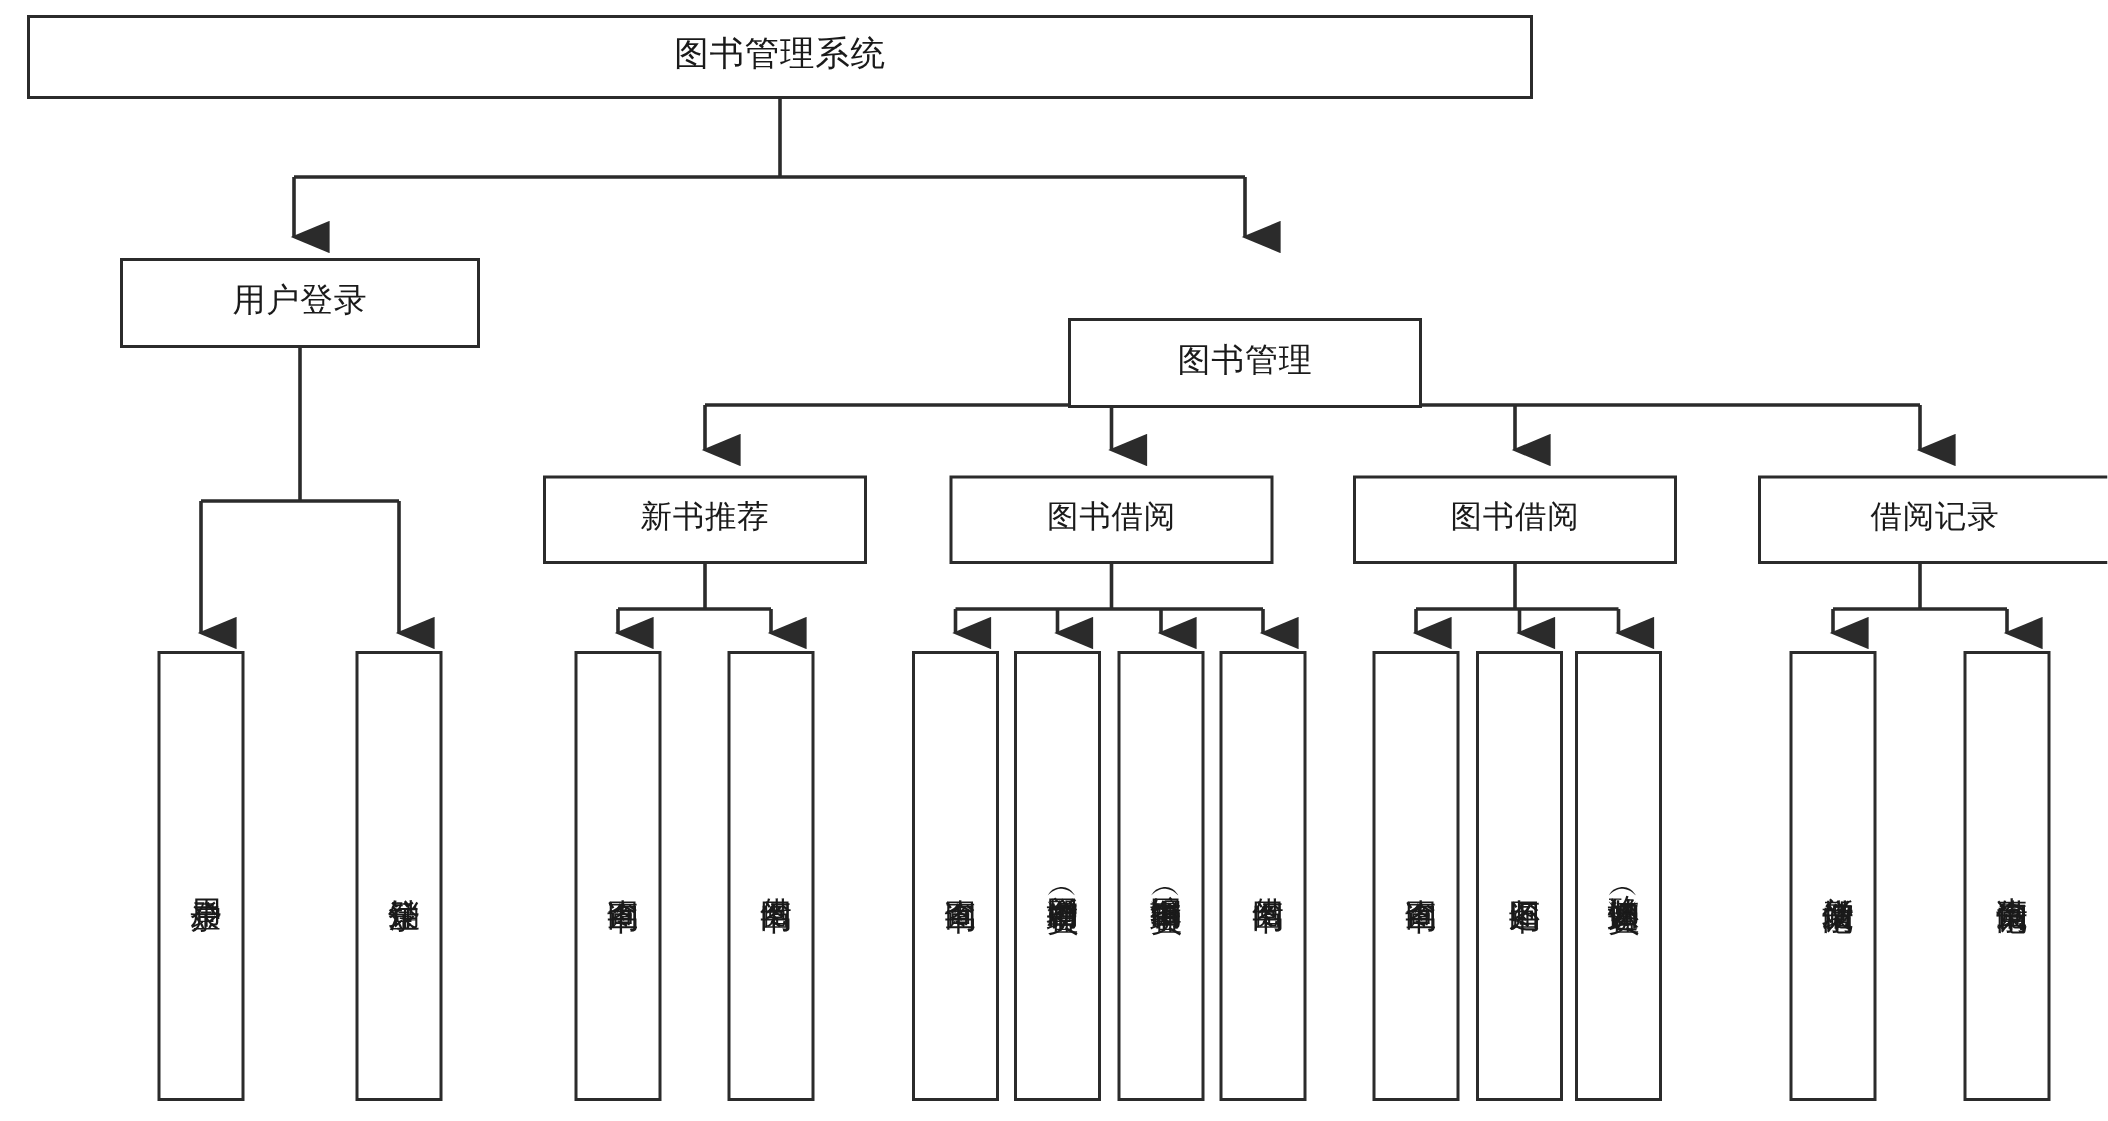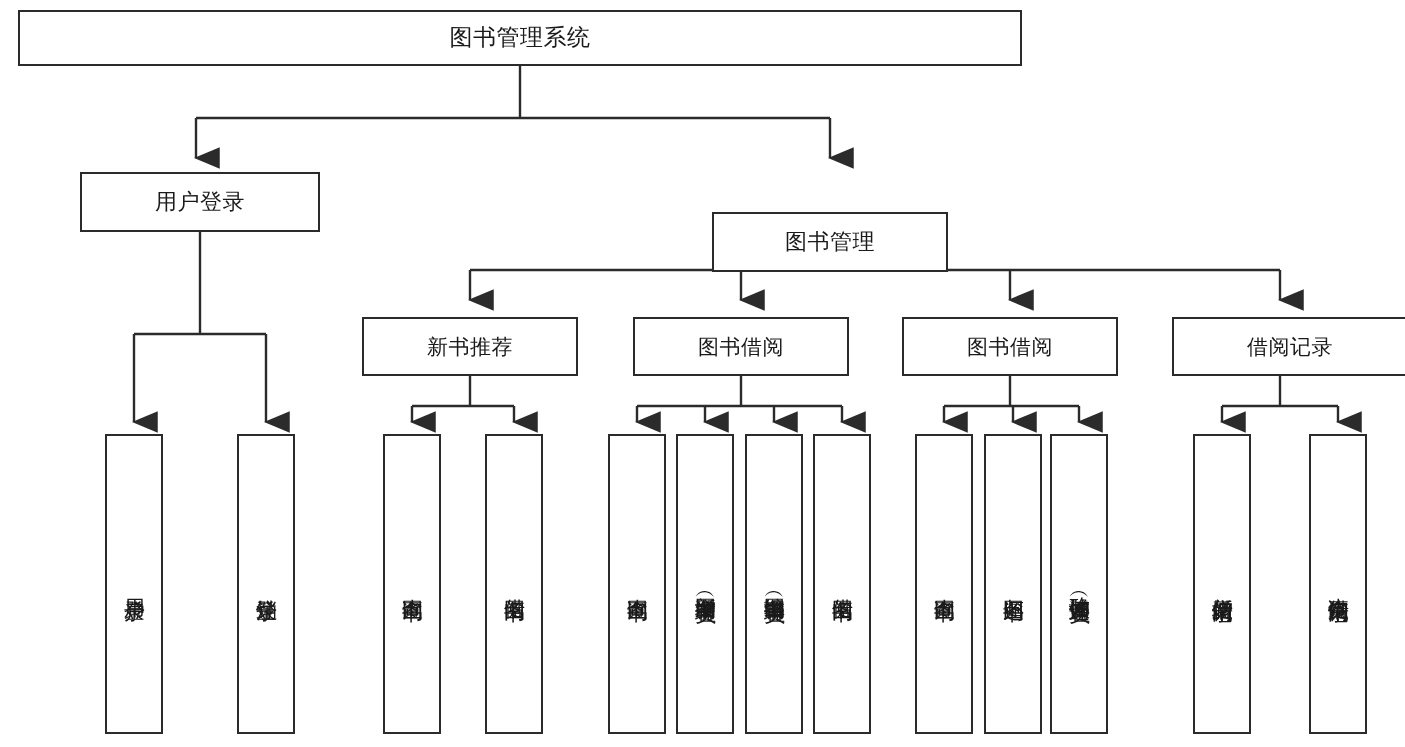--- a/index.html
+++ b/index.html
@@ -29,20 +29,21 @@
   .node {
     position: absolute;
     box-sizing: border-box;
     background: #ffffff;
     border: 2px solid #2b2b2b;
     display: flex;
     align-items: center;
     justify-content: center;
     color: #1a1a1a;
     z-index: 2;
+    font-family: Liberation Mono, monospace;
   }
   .node .lbl {
     display: block;
     text-align: center;
     line-height: 1.12;
     letter-spacing: 0.5px;
   }
   .node-root .lbl { font-size: 23px; }
   .node-l1 .lbl  { font-size: 22px; }
   .node-l2 .lbl  { font-size: 21px; }

